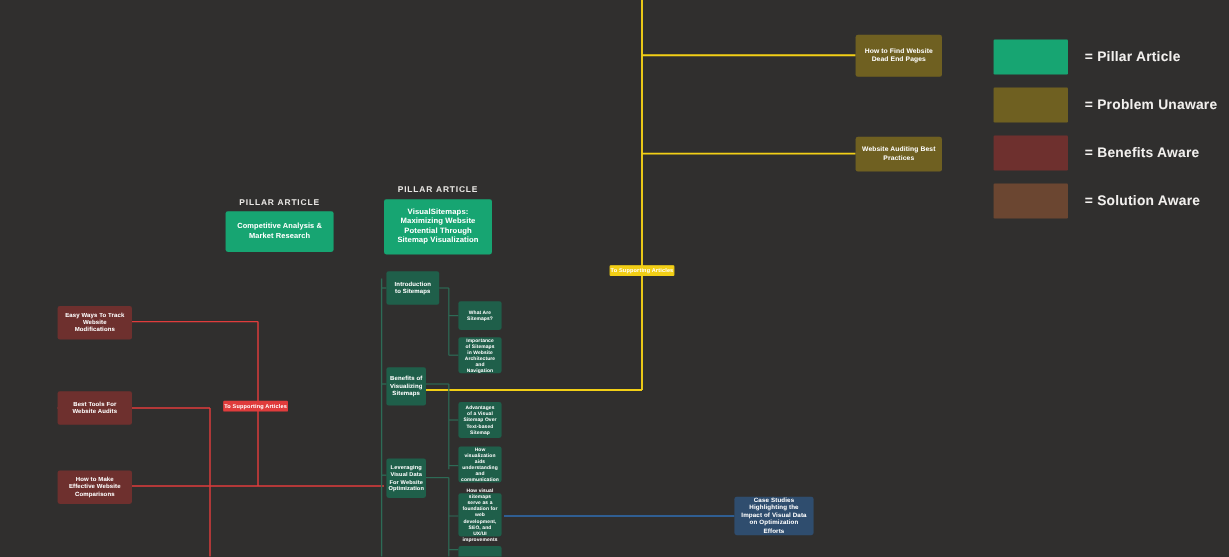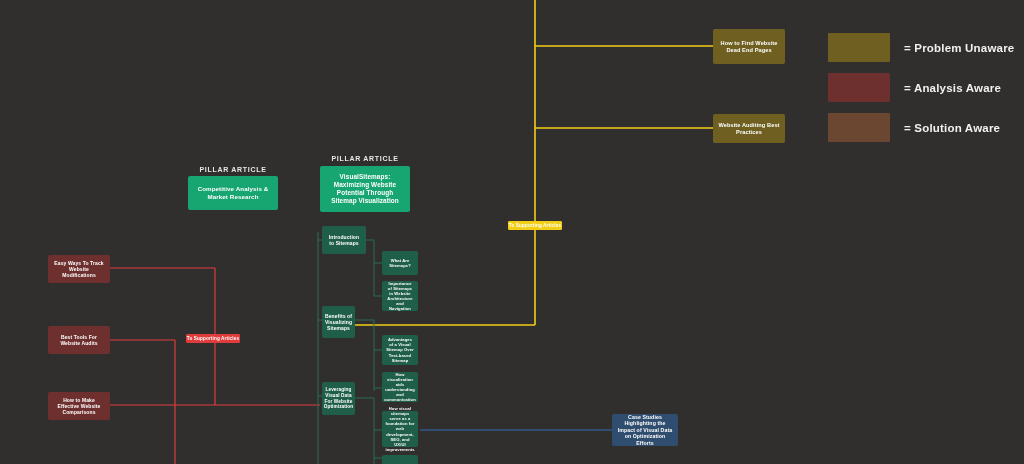--- a/index.html
+++ b/index.html
@@ -165,26 +165,30 @@
   <div class="node" style="left:382px; top:455px; width:36px; height:20px; background:#1f5f4a; font-size:4.1px;"></div>
 
   <div class="node" style="left:612px; top:414px; width:66px; height:32px; background:#2f4d6e; font-size:5.2px;">Case Studies Highlighting the Impact of Visual Data on Optimization Efforts</div>
 
   <div class="chip" style="left:508px; top:221px; width:54px; height:9px; background:#f2cf16; border:1px solid #f2cf16; color:#ffffff;">To Supporting Articles</div>
 
   <div class="chip" style="left:186px; top:334px; width:54px; height:9px; background:#e03c3c; border:1px solid #e03c3c; color:#ffffff;">To Supporting Articles</div>
 
   <div class="legend">
     <div class="legend-row">
+      <div class="legend-sw" style="background:#17a572;"></div>
+      <div class="legend-tx">= Pillar Article</div>
+    </div>
+    <div class="legend-row">
       <div class="legend-sw" style="background:#6f6021;"></div>
       <div class="legend-tx">= Problem Unaware</div>
     </div>
     <div class="legend-row">
       <div class="legend-sw" style="background:#6e302e;"></div>
-      <div class="legend-tx">= Analysis Aware</div>
+      <div class="legend-tx">= Benefits Aware</div>
     </div>
     <div class="legend-row">
       <div class="legend-sw" style="background:#6b4631;"></div>
       <div class="legend-tx">= Solution Aware</div>
     </div>
   </div>
 
 </div>
 
 </body></html>

